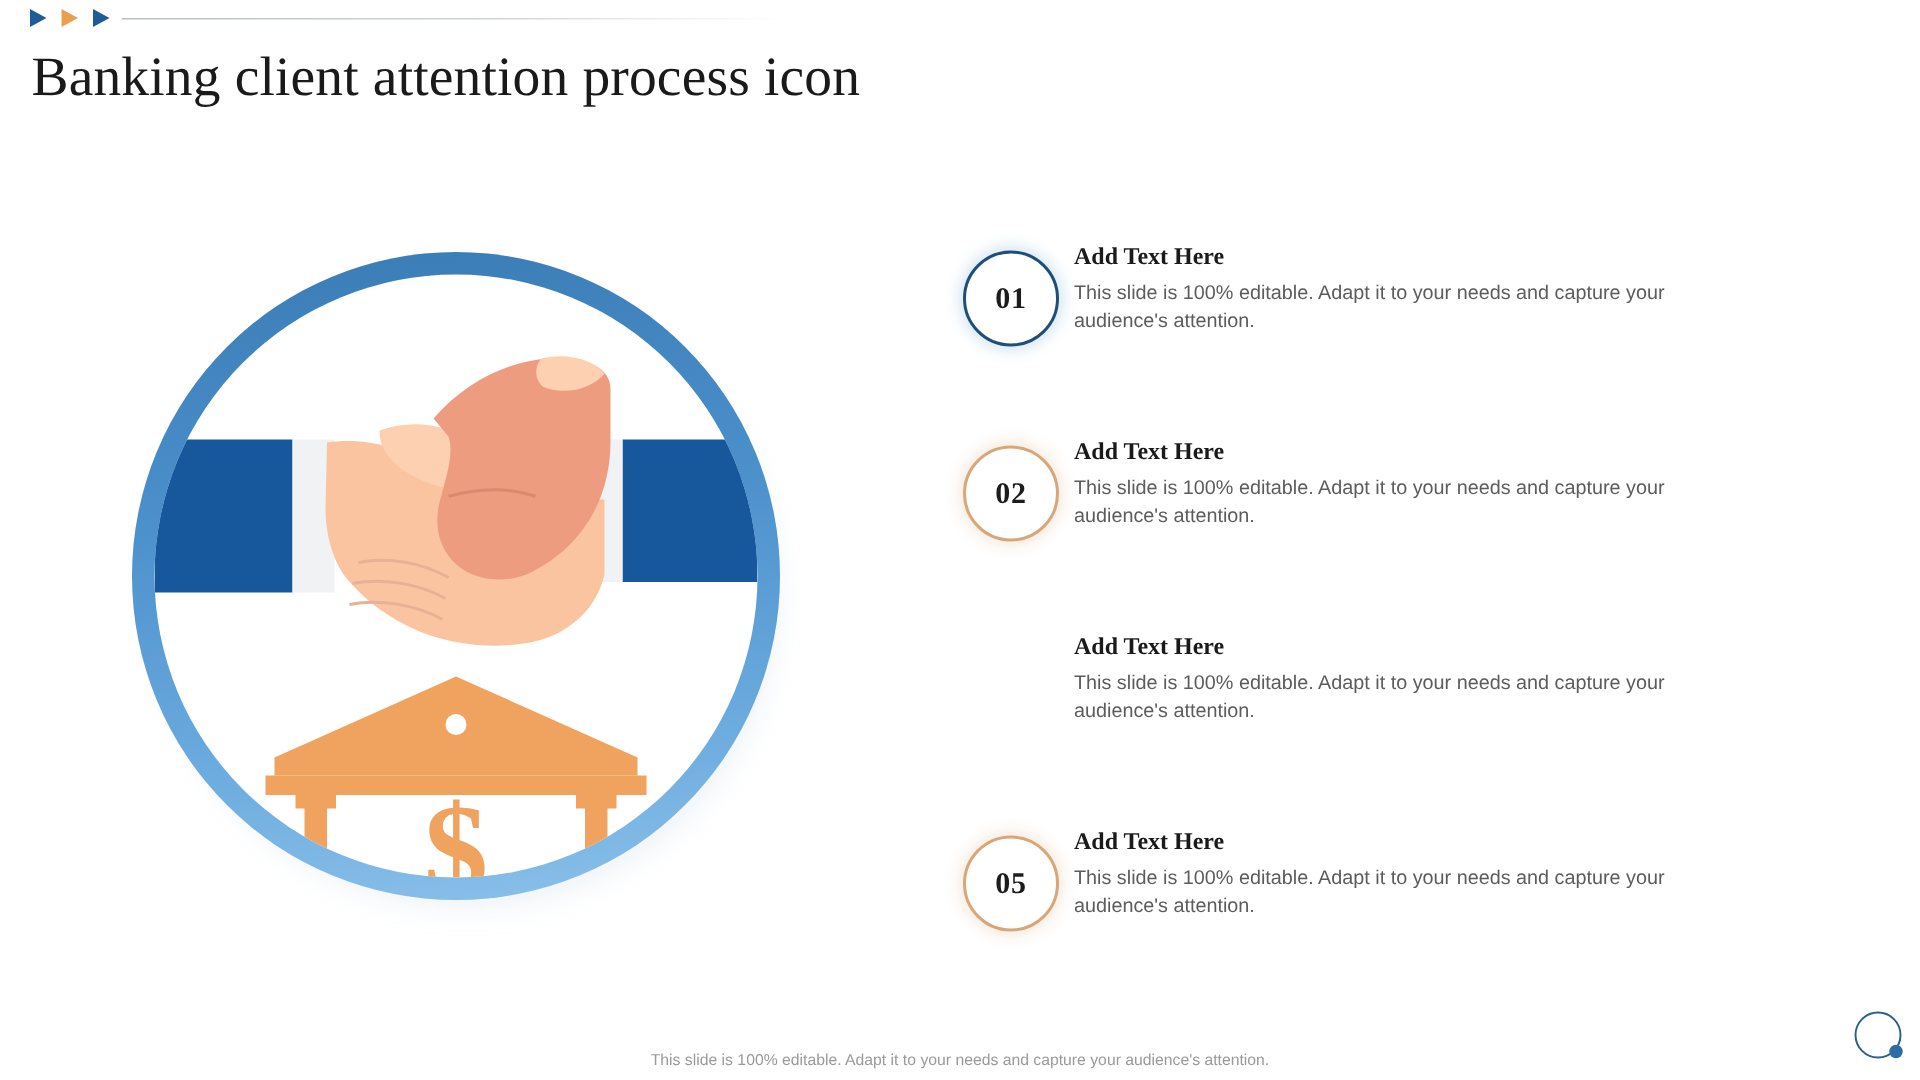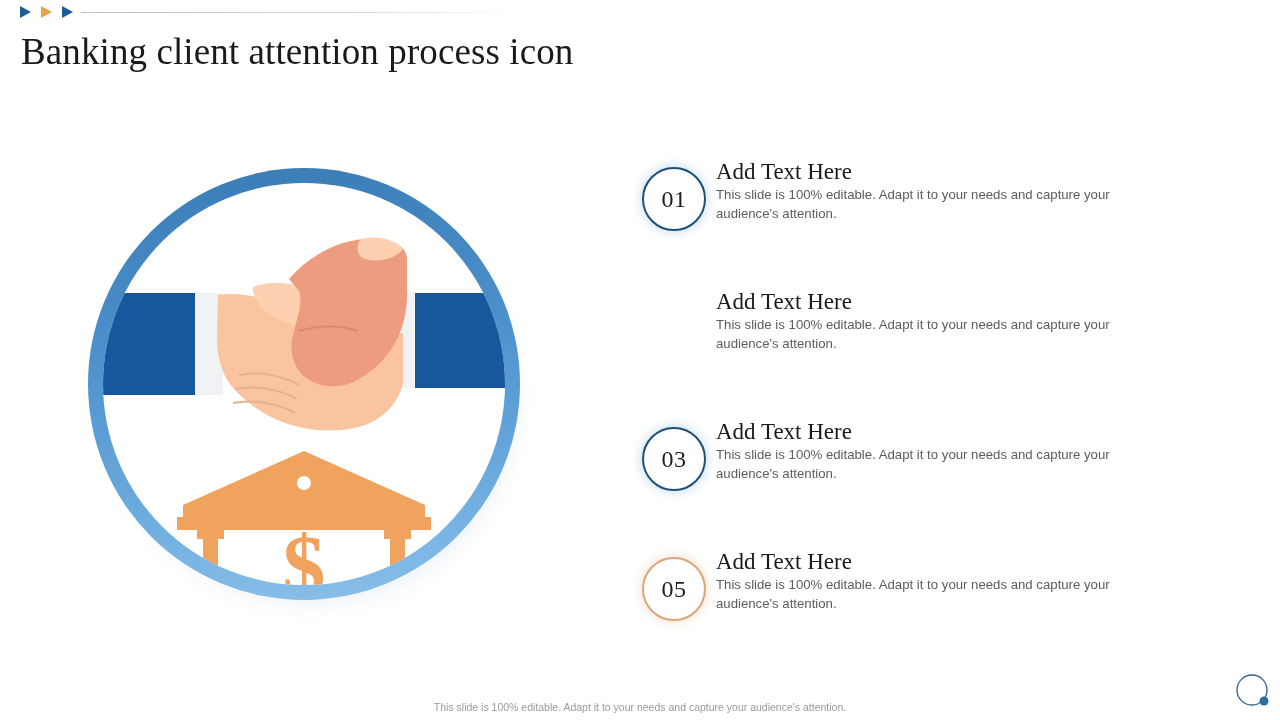--- a/index.html
+++ b/index.html
@@ -118,43 +118,43 @@
   }
   .badge {
     width: 60px;
     height: 60px;
     border-radius: 50%;
     background: #ffffff;
     display: flex;
     align-items: center;
     justify-content: center;
     font-family: "Liberation Serif", serif;
-    font-weight: normal;
-    font-size: 24px;
+    font-weight: bold;
+    font-size: 20px;
     color: #1c1c1c;
     letter-spacing: 0.5px;
   }
   .badge.blue {
     border: 2px solid #1f4e79;
     box-shadow: 0 0 9px 3px rgba(120,175,220,0.30);
   }
   .badge.orange {
     border: 2px solid #d9a679;
     box-shadow: 0 0 9px 3px rgba(228,186,146,0.30);
   }
   .step-body {
     position: absolute;
     left: 75px;
     top: 0;
     width: 450px;
   }
   .step-title {
     font-family: "Liberation Serif", serif;
-    font-weight: normal;
-    font-size: 23px;
+    font-weight: bold;
+    font-size: 16px;
     line-height: 24px;
     color: #1a1a1a;
     margin-bottom: 2px;
   }
   .step-desc {
     font-family: "Liberation Sans", sans-serif;
     font-size: 13.2px;
     line-height: 18.5px;
     color: #5c5c5c;
     max-width: 442px;
@@ -270,30 +270,30 @@
     <div class="badge-wrap">
       <div class="badge blue">01</div>
     </div>
     <div class="step-body">
       <div class="step-title">Add Text Here</div>
       <div class="step-desc">This slide is 100% editable. Adapt it to your needs and capture your audience's attention.</div>
     </div>
   </div>
 
   <div class="step">
+    <div class="badge-wrap">
+      <div class="badge orange">02</div>
+    </div>
     <div class="step-body">
       <div class="step-title">Add Text Here</div>
       <div class="step-desc">This slide is 100% editable. Adapt it to your needs and capture your audience's attention.</div>
     </div>
   </div>
 
   <div class="step">
-    <div class="badge-wrap">
-      <div class="badge blue">03</div>
-    </div>
     <div class="step-body">
       <div class="step-title">Add Text Here</div>
       <div class="step-desc">This slide is 100% editable. Adapt it to your needs and capture your audience's attention.</div>
     </div>
   </div>
 
   <div class="step">
     <div class="badge-wrap">
       <div class="badge orange">05</div>
     </div>

